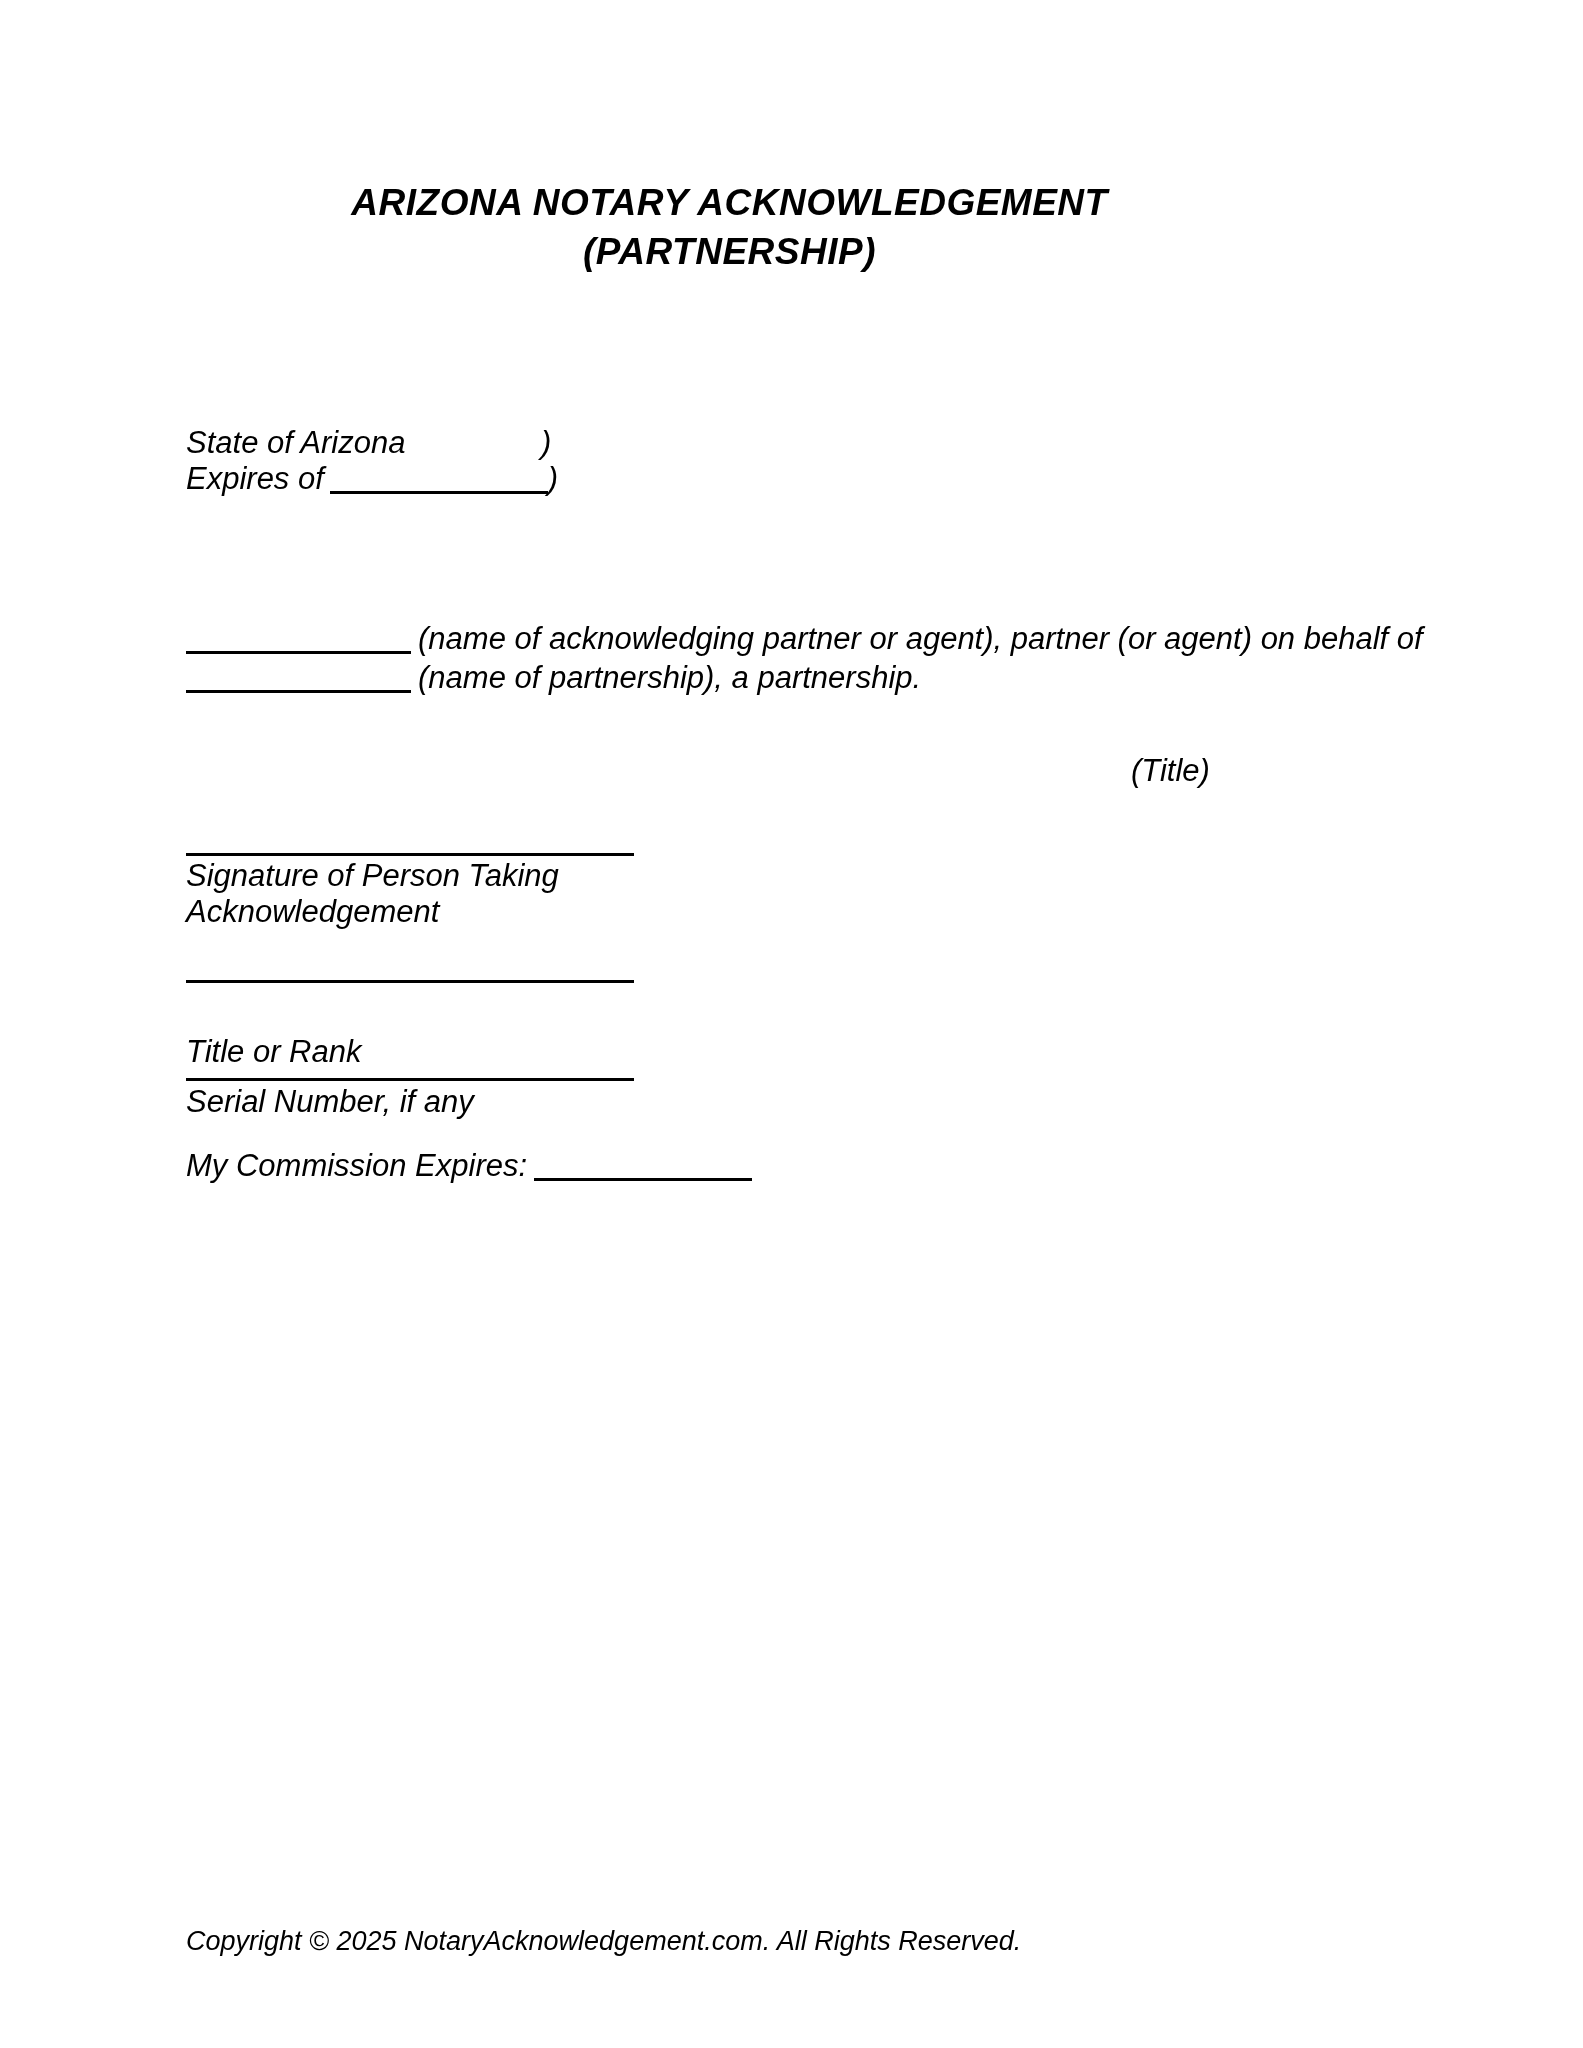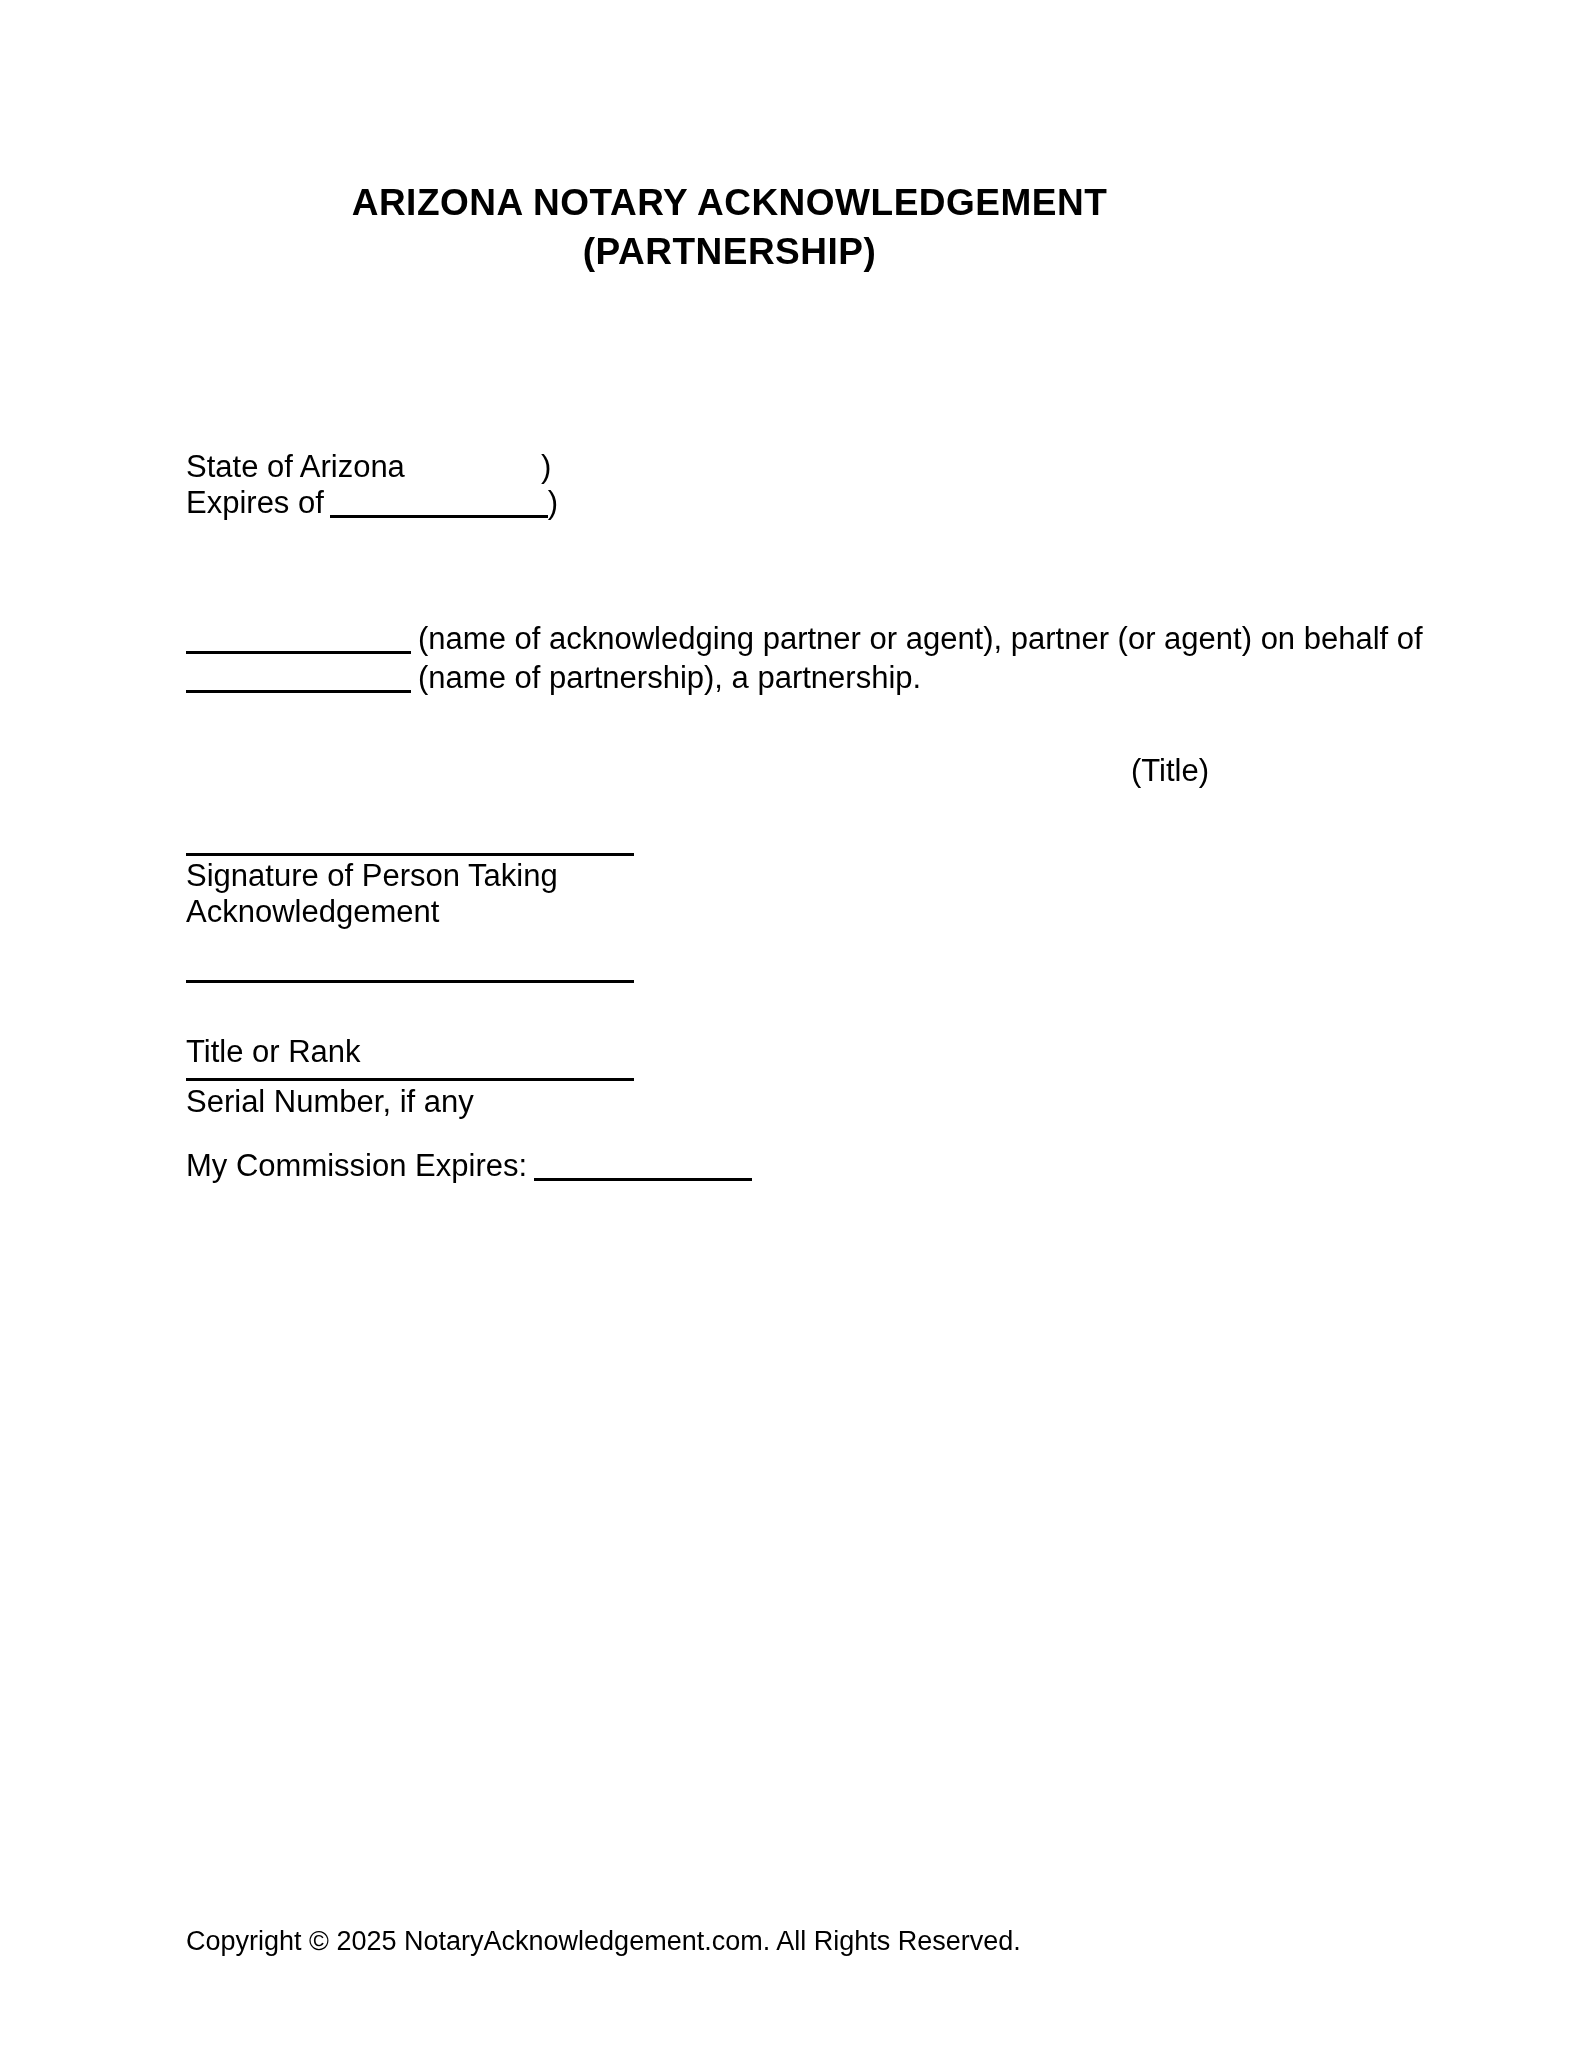--- a/index.html
+++ b/index.html
@@ -8,36 +8,37 @@
     background: #ffffff;
   }
   .page {
     position: relative;
     width: 1459px;
     height: 2048px;
     background: #ffffff;
     color: #000000;
     font-family: "Liberation Sans", sans-serif;
     overflow: hidden;
+    font-style: italic;
   }
   .doc-title {
     position: absolute;
     top: 178px;
     left: 0;
     width: 100%;
     text-align: center;
     font-weight: bold;
     font-size: 37px;
     line-height: 49px;
     letter-spacing: 0.5px;
   }
   .venue {
     position: absolute;
     left: 186px;
-    top: 449px;
+    top: 425px;
     font-size: 31px;
     line-height: 36px;
   }
   .venue-row {
     position: relative;
     white-space: nowrap;
   }
   .venue-paren-abs {
     position: absolute;
     left: 355px;

